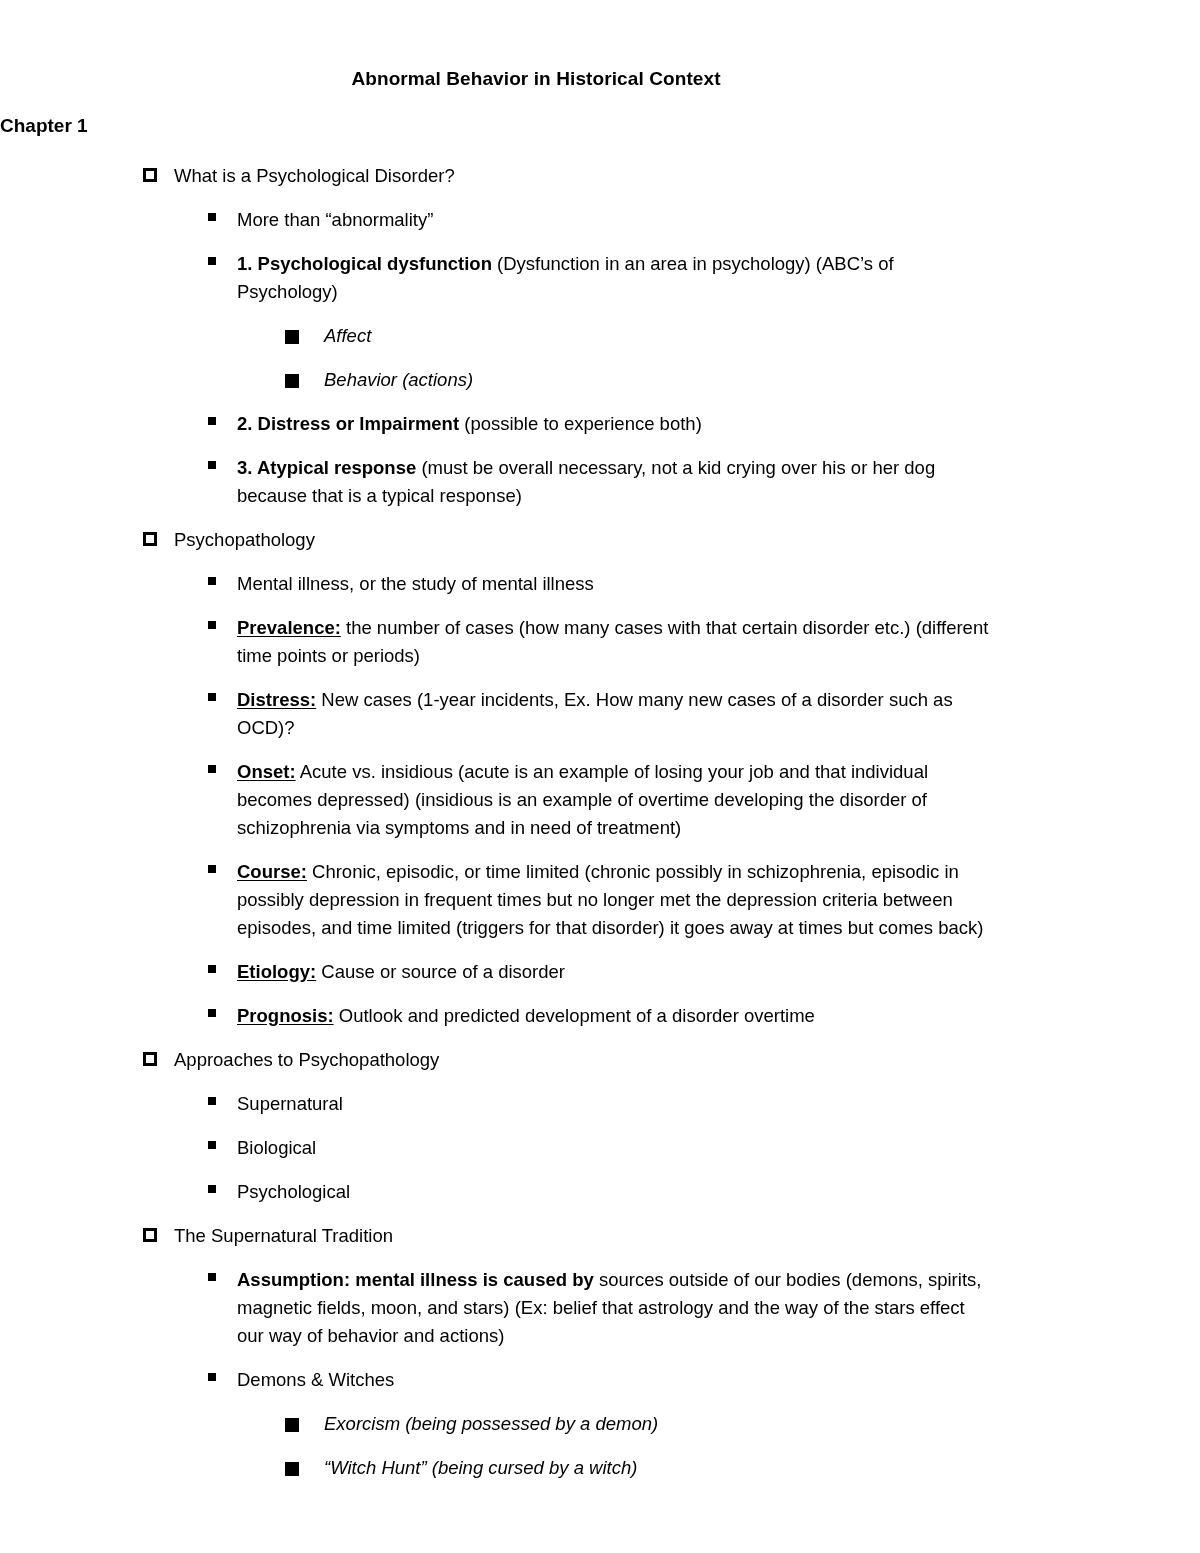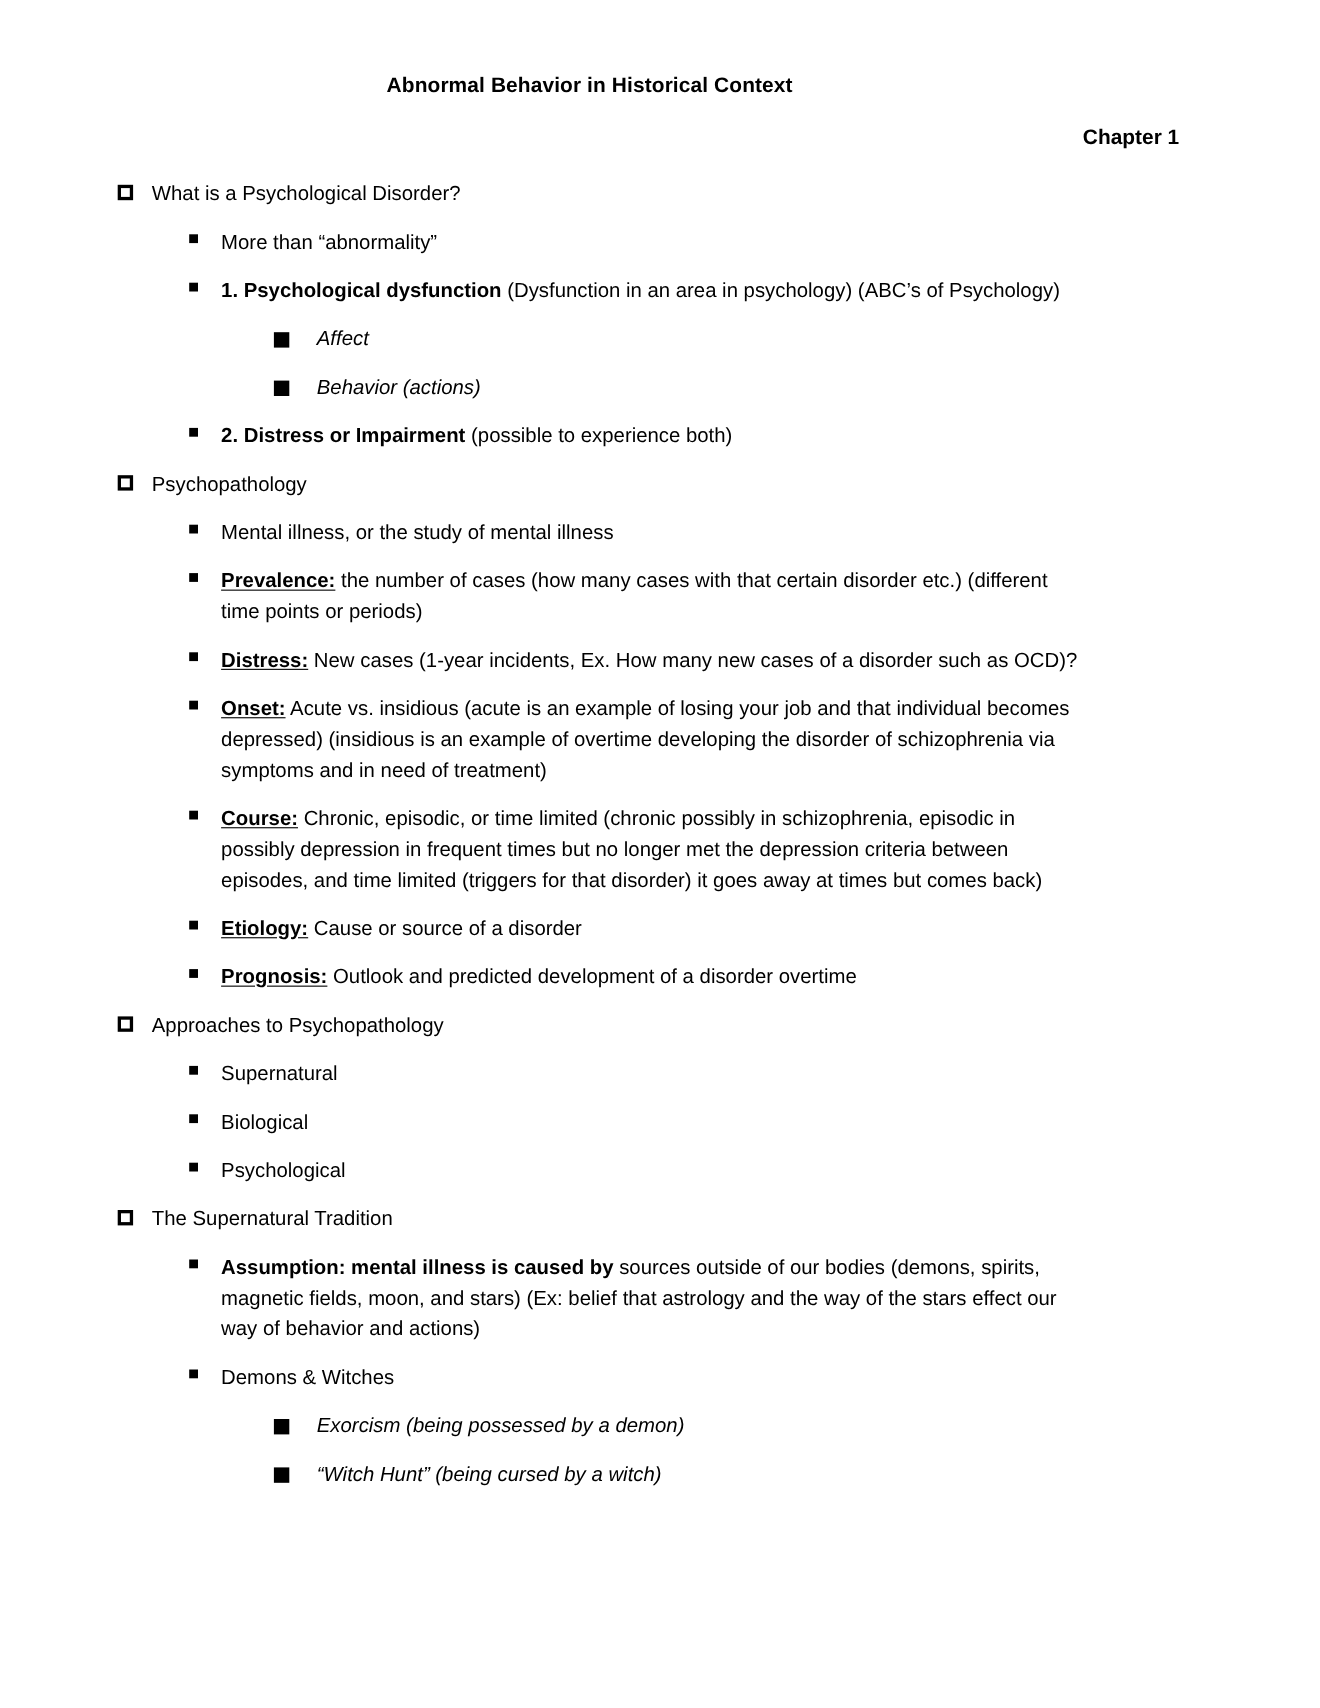--- a/index.html
+++ b/index.html
@@ -24,29 +24,30 @@
   .doc-title {
     text-align: center;
     font-size: 19px;
     font-weight: bold;
     color: #000000;
     margin: 0;
     padding-top: 68px;
     letter-spacing: 0.1px;
   }
   .doc-subtitle {
-    text-align: right;
+    text-align: left;
     font-size: 19px;
     font-weight: bold;
     color: #000000;
     margin: 0;
     padding-top: 25px;
   }
   .outline {
     margin-top: 25px;
+    padding-left: 36px;
   }
   .item {
     position: relative;
     font-size: 18.5px;
     line-height: 28px;
     color: #000000;
     box-sizing: border-box;
   }
   
   .lvl1 {
@@ -119,20 +120,21 @@
 
   <h2 class="doc-subtitle">Chapter 1</h2>
 
   <div class="outline">
       <div class="item lvl1"><span class="bullet"></span><span class="txt">What is a Psychological Disorder?</span></div>
       <div class="item lvl2"><span class="bullet"></span><span class="txt">More than “abnormality”</span></div>
       <div class="item lvl2"><span class="bullet"></span><span class="txt bold">1. Psychological dysfunction </span><span class="txt blue">(Dysfunction in an area in psychology) (ABC’s of Psychology)</span></div>
       <div class="item lvl3"><span class="bullet"></span><span class="txt blue"> Affect</span></div>
       <div class="item lvl3"><span class="bullet"></span><span class="txt blue">Behavior (actions)</span></div>
       <div class="item lvl2"><span class="bullet"></span><span class="txt bold">2. Distress or Impairment </span><span class="txt blue">(possible to experience both)</span></div>
+      <div class="item lvl2"><span class="bullet"></span><span class="txt bold">3. Atypical response </span><span class="txt blue">(must be overall necessary, not a kid crying over his or her dog because that is a typical response)</span></div>
       <div class="item lvl1"><span class="bullet"></span><span class="txt">Psychopathology</span></div>
       <div class="item lvl2"><span class="bullet"></span><span class="txt">Mental illness, or the study of mental illness</span></div>
       <div class="item lvl2"><span class="bullet"></span><span class="txt ul bold">Prevalence:</span><span class="txt blue"> the number of cases (how many cases with that certain disorder etc.) (different time points or periods)</span></div>
       <div class="item lvl2"><span class="bullet"></span><span class="txt ul bold">Distress:</span><span class="txt blue"> New cases (1-year incidents, Ex. How many new cases of a disorder such as OCD)?</span></div>
       <div class="item lvl2"><span class="bullet"></span><span class="txt ul bold">Onset:</span><span class="txt blue">  Acute vs. insidious (acute is an example of losing your job and that individual becomes depressed) (insidious is an example of overtime developing the disorder of schizophrenia via symptoms and in need of treatment)</span></div>
       <div class="item lvl2"><span class="bullet"></span><span class="txt ul bold">Course:</span><span class="txt blue">  Chronic, episodic, or time limited (chronic possibly in schizophrenia, episodic in possibly depression in frequent times but no longer met the depression criteria between episodes, and time limited (triggers for that disorder) it goes away at times but comes back)</span></div>
       <div class="item lvl2"><span class="bullet"></span><span class="txt ul bold">Etiology:</span><span class="txt blue"> Cause or source of a disorder</span></div>
       <div class="item lvl2"><span class="bullet"></span><span class="txt ul bold">Prognosis:</span><span class="txt blue"> Outlook and predicted development of a disorder overtime</span></div>
       <div class="item lvl1"><span class="bullet"></span><span class="txt">Approaches to Psychopathology</span></div>
       <div class="item lvl2"><span class="bullet"></span><span class="txt">Supernatural</span></div>

